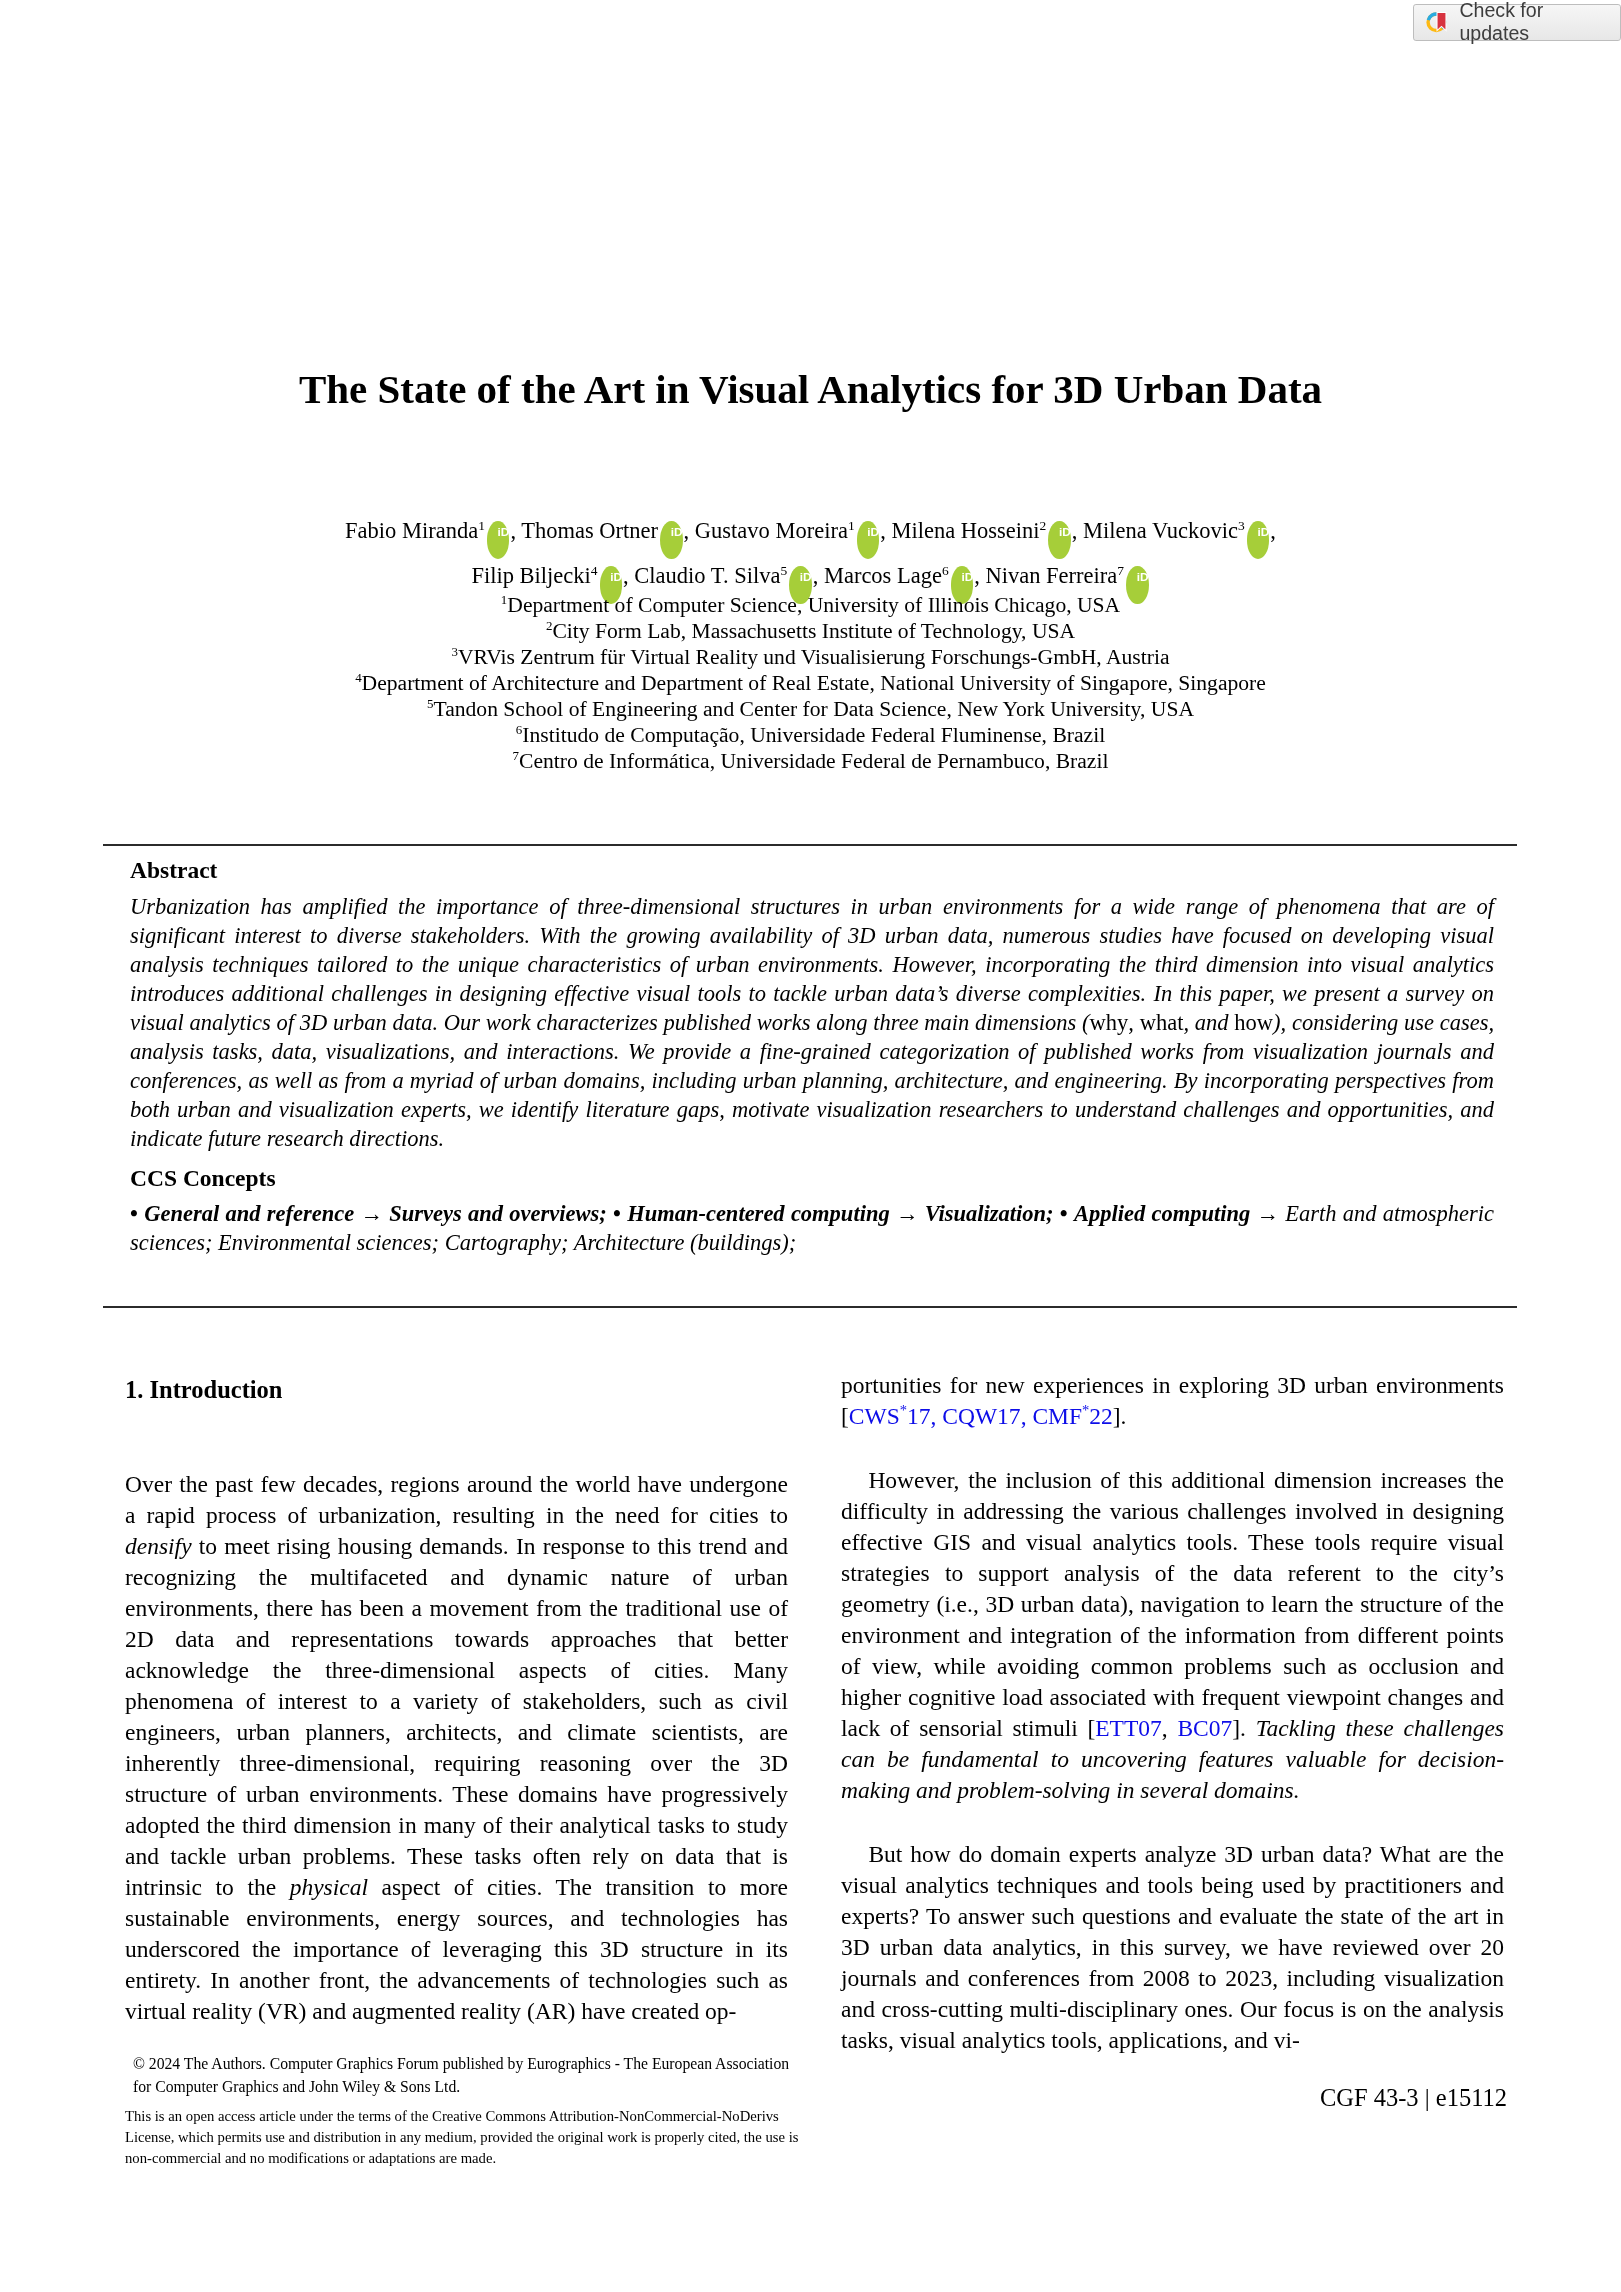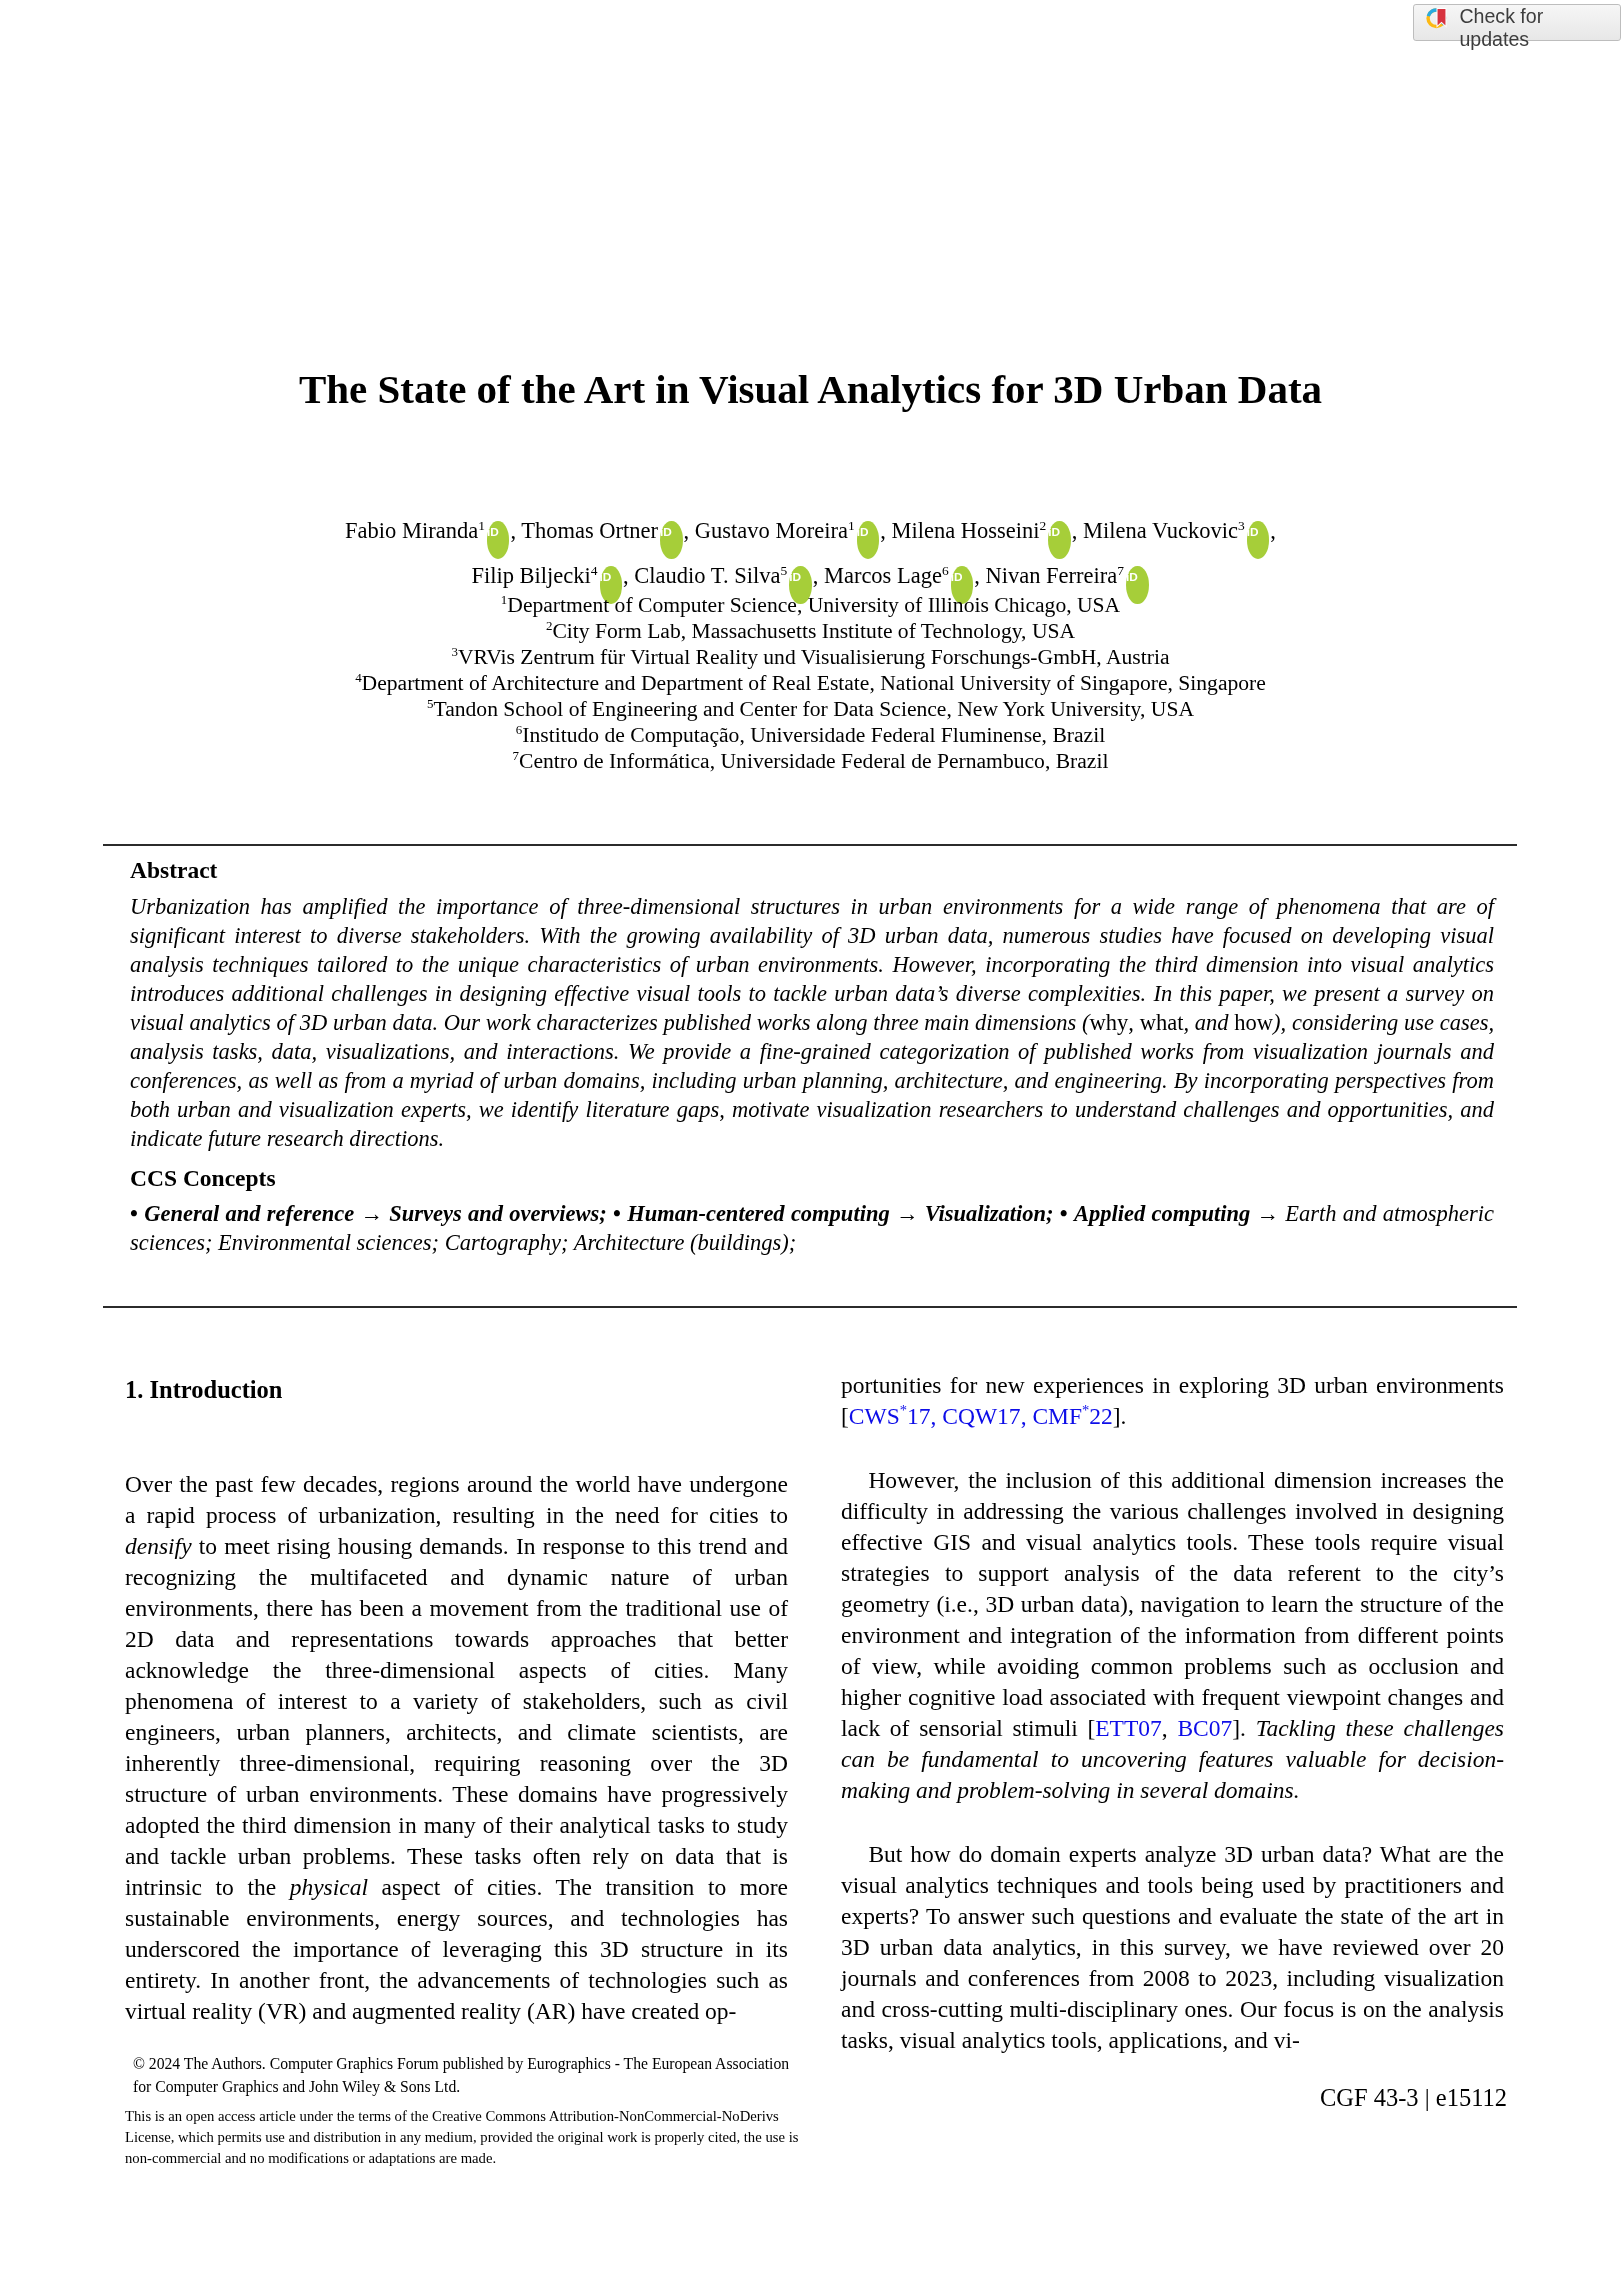--- a/index.html
+++ b/index.html
@@ -4,21 +4,21 @@
 <style>
   html,body { margin:0; padding:0; background:#ffffff; }
   .page {
     position:relative; width:1621px; height:2293px; background:#ffffff;
     font-family:"Liberation Serif","DejaVu Serif",serif; color:#000;
     overflow:hidden;
   }
   
   .badge {
     position:absolute; left:1413px; top:3.9px; height:37px;
-    display:flex; align-items:flex-start; gap:8.8px; padding:0 11.8px;
+    display:flex; align-items:center; gap:8.8px; padding:0 11.8px;
     background:linear-gradient(#f6f6f6,#e7e7e7);
     border:1px solid #bdbdbd; border-radius:2.9px;
     font-family:"Liberation Sans",sans-serif; font-size:19.6px; color:#3d3d3d;
     cursor:pointer; box-sizing:border-box;
   }
   
   .header-left { position:absolute; left:86px; top:163px; font-size:21.6px; line-height:27.4px; }
   .header-left .doi { font-size:22.5px; margin-bottom:11.8px; }
   .header-right { position:absolute; right:116px; top:196px; text-align:right; line-height:28px; }
   .journal-name { font-family:"Liberation Sans",sans-serif; font-size:24.5px; letter-spacing:-0.5px; }
@@ -26,21 +26,21 @@
   .header-right .vol { font-size:20.6px; font-style:italic; }
   
   .title { position:absolute; left:0; top:365px; width:100%; margin:0; text-align:center;
            font-size:41px; font-weight:bold; }
   .authors { position:absolute; left:0; top:514px; width:100%; text-align:center;
              font-size:22.5px; line-height:33px; }
   .authors sup { font-size:60%; }
   .orcid {
     display:inline-block; width:22.5px; height:38px; border-radius:50%;
     background:var(--orcid,#A6CE39); color:#fff; font-family:"Liberation Sans",sans-serif;
-    font-size:11.8px; font-weight:bold; text-align:left; line-height:22.5px;
+    font-size:11.8px; font-weight:bold; text-align:right; line-height:22.5px;
     vertical-align:2px; margin:0 1px 0 2px;
   }
   .affiliations { position:absolute; left:0; top:592px; width:100%; text-align:center;
                   font-size:21.6px; line-height:26px; }
   .affiliations sup { font-size:60%; }
   
   .rule { position:absolute; left:103px; width:1414px; border-top:2px solid #2b2b2b; }
   .rule-top { top:844px; }
   .rule-bottom { top:1306px; }
   

